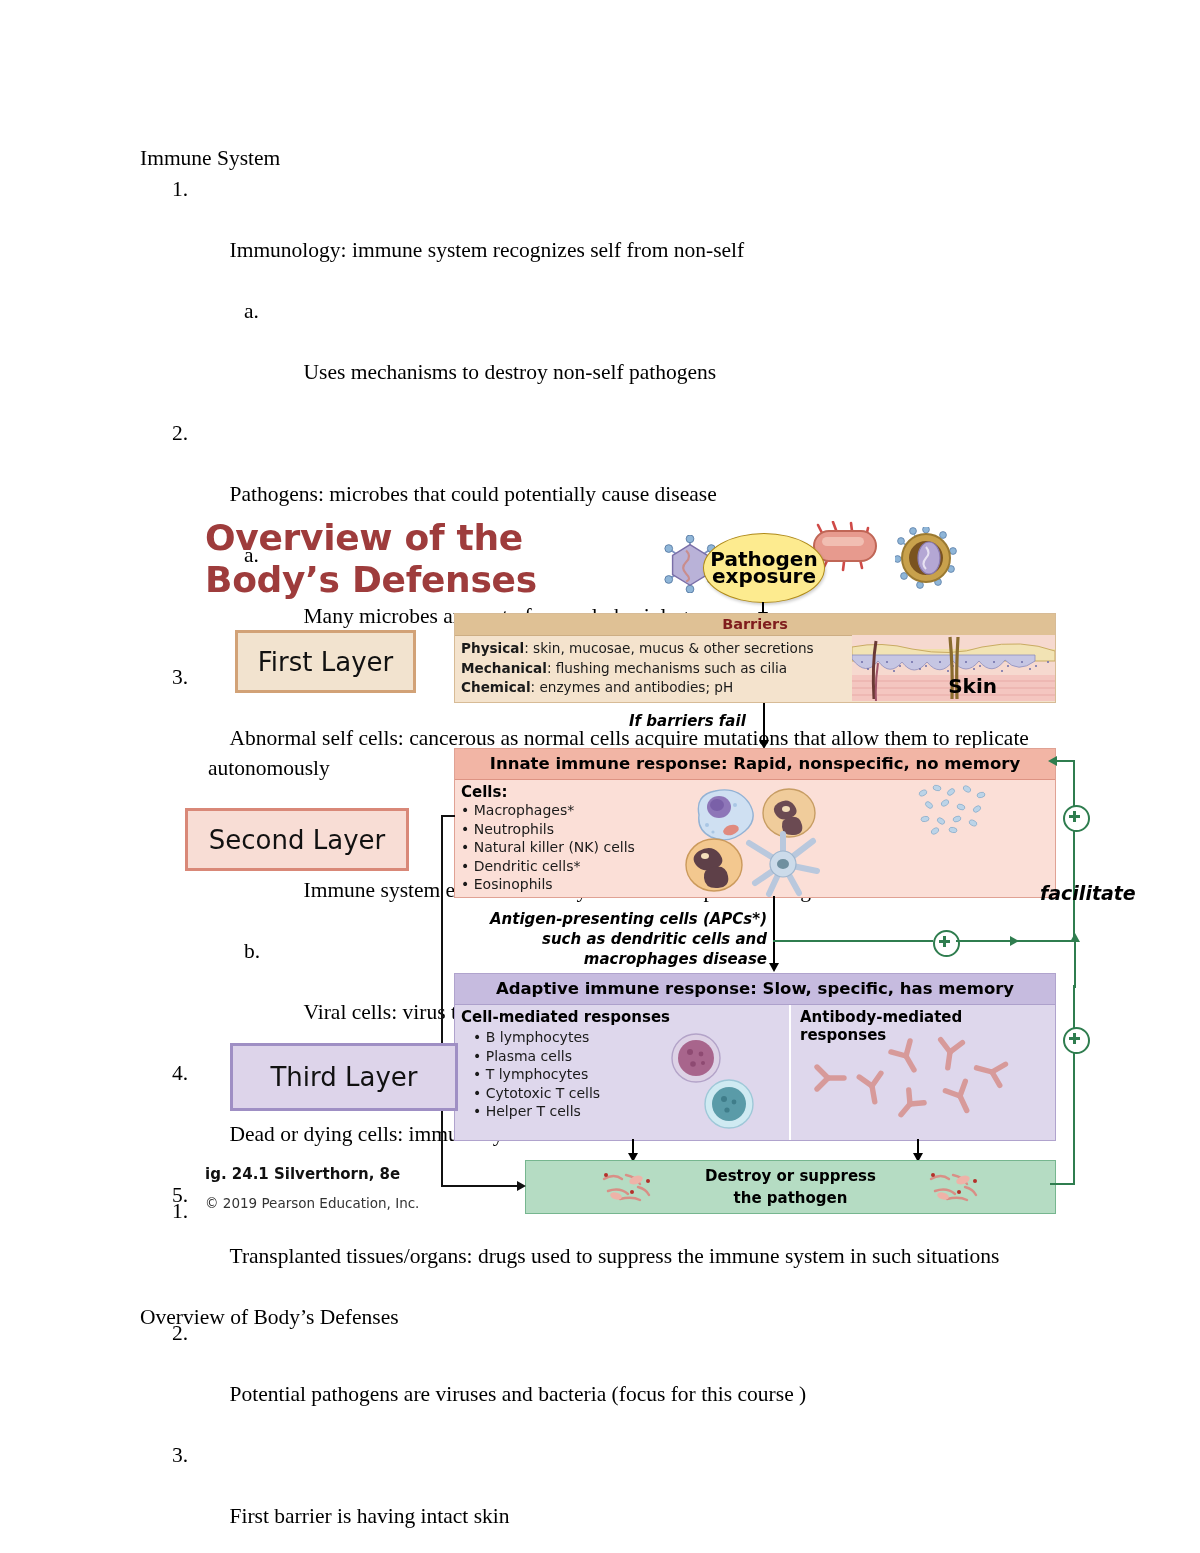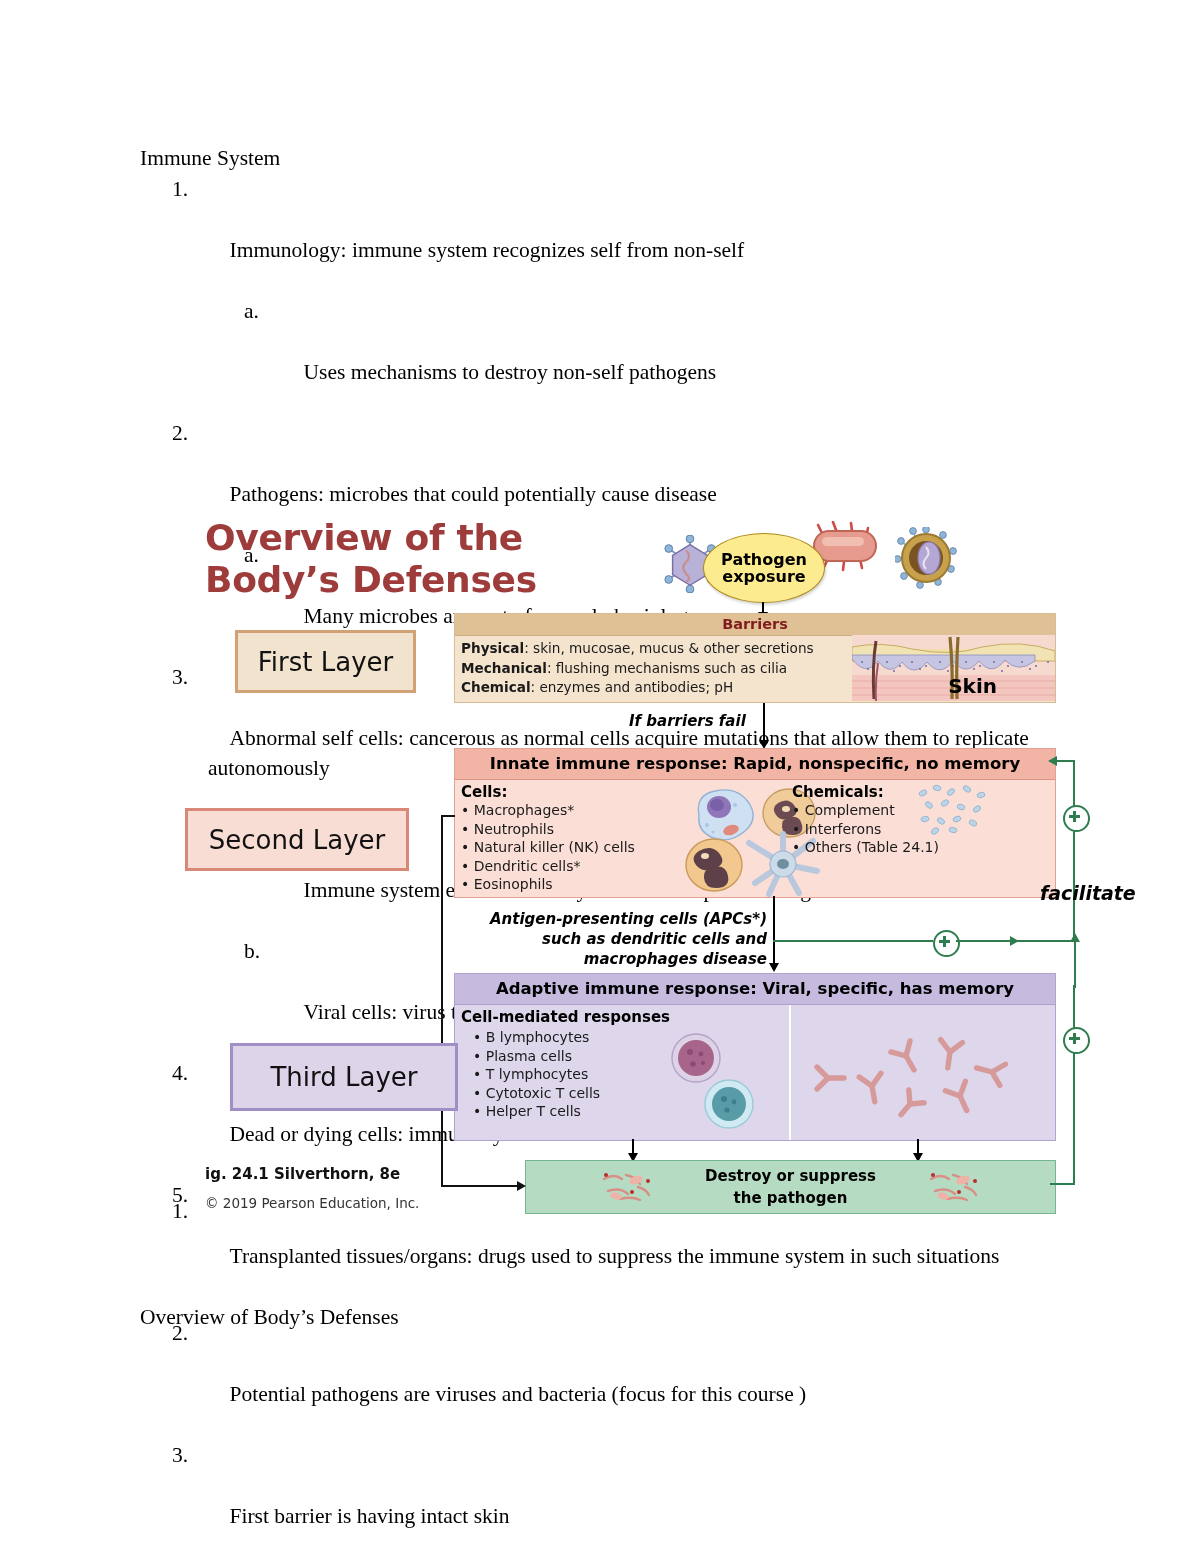--- a/index.html
+++ b/index.html
@@ -28,21 +28,21 @@
     position:absolute;left:10px;top:12px;width:380px;
     font-family:"DejaVu Sans",sans-serif;font-weight:600;
     font-size:36px;line-height:42px;color:#9e3c3c;letter-spacing:-0.3px;
   }
 
   
   .patho-ellipse{
     position:absolute;left:508px;top:28px;width:120px;height:68px;
     background:#fdeb8f;border:1.6px solid #b08a18;border-radius:50%;
     display:flex;flex-direction:column;align-items:center;justify-content:center;
-    font-family:"DejaVu Sans",sans-serif;font-weight:bold;font-size:16px;
+    font-family:"DejaVu Sans",sans-serif;font-weight:bold;font-size:20px;
     color:#000;line-height:17px;text-align:center;
     box-shadow:1px 2px 3px rgba(0,0,0,.18);
   }
 
   
   .virus1{position:absolute;left:466px;top:30px;width:58px;height:58px;}
   .bact1{position:absolute;left:605px;top:16px;width:90px;height:52px;}
   .virus2{position:absolute;left:700px;top:22px;width:62px;height:62px;}
 
   .arrowdown{position:absolute;width:2px;background:#000;}
@@ -426,37 +426,31 @@
 
     <div class="cellcol">
       <div class="colhd">Cells:</div>
       <div class="bul">Macrophages*</div>
       <div class="bul">Neutrophils</div>
       <div class="bul">Natural killer (NK) cells</div>
       <div class="bul">Dendritic cells*</div>
       <div class="bul">Eosinophils</div>
     </div>
 
-    <div class="chemcol">
-      <div class="colhd">Chemicals:</div>
-      <div class="bul">Complement</div>
-      <div class="bul">Interferons</div>
-      <div class="bul">Others (Table 24.1)</div>
-    </div>
   </div>
 
   <div class="apc">
     <div>Antigen-presenting cells (APCs*)</div>
     <div>such as dendritic cells and</div>
     <div>macrophages disease</div>
   </div>
   <div class="arrowdown" style="left:578px;top:391px;height:68px;"></div>
 
   <div class="adaptive">
-    <div class="adaptive-hd">Adaptive immune response: Viral, specific, has memory</div>
+    <div class="adaptive-hd">Adaptive immune response: Slow, specific, has memory</div>
     <div class="adapt-split"></div>
 
     <svg style="position:absolute;left:215px;top:58px;width:52px;height:52px;" viewBox="0 0 52 52">
       <circle cx="26" cy="26" r="24" fill="#ddd2e6" stroke="#b3a3c8" stroke-width="1.4"></circle>
       <circle cx="26" cy="26" r="18" fill="#a8658c"></circle>
       <g fill="#8e4a72">
           <circle cx="20" cy="20" r="3"></circle>
           <circle cx="31" cy="22" r="2.4"></circle>
           <circle cx="23" cy="32" r="2.8"></circle>
           <circle cx="33" cy="31" r="2"></circle>
@@ -517,20 +511,24 @@
       <div class="colhd">Cell-mediated responses</div>
       <div style="margin-left:12px;margin-top:2px;">
         <div class="bul">B lymphocytes</div>
         <div class="bul">Plasma cells</div>
         <div class="bul">T lymphocytes</div>
         <div class="bul">Cytotoxic T cells</div>
         <div class="bul">Helper T cells</div>
       </div>
     </div>
 
+    <div class="amcol">
+      <div class="colhd">Antibody-mediated</div>
+      <div class="colhd">responses</div>
+    </div>
   </div>
 
   <div class="arrowdown" style="left:437px;top:634px;height:15px;"></div>
   <div class="arrowdown" style="left:722px;top:634px;height:15px;"></div>
 
   <div class="destroy">
     <svg style="position:absolute;left:70px;top:6px;width:62px;height:40px;" viewBox="0 0 62 40">
       <g fill="none" stroke="#d98f86" stroke-width="2.4" stroke-linecap="round">
         <path d="M8 12 q10 -6 18 0"></path>
           <path d="M12 24 q12 -4 20 3"></path>

